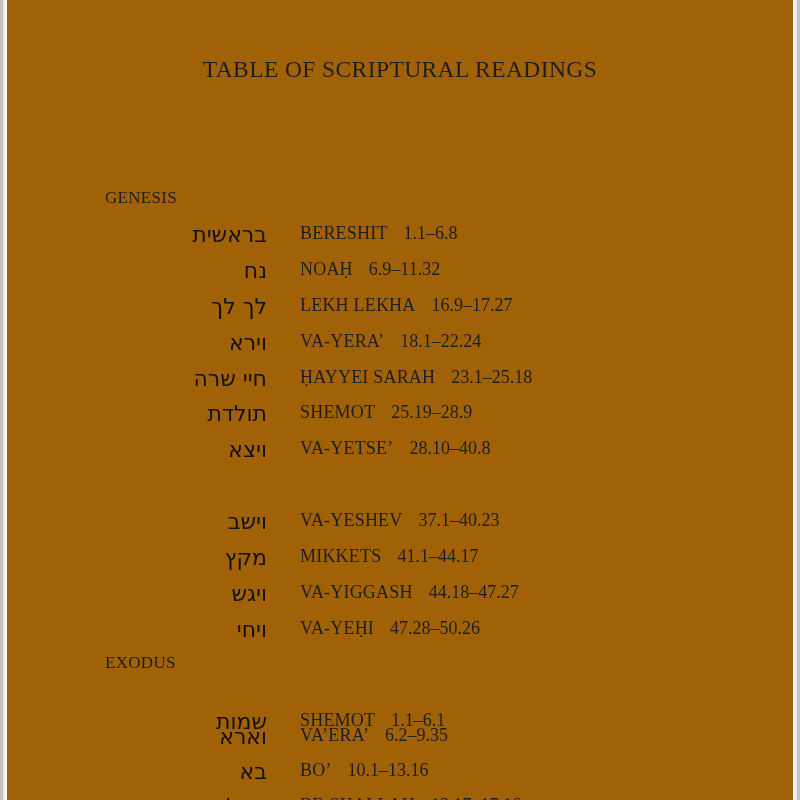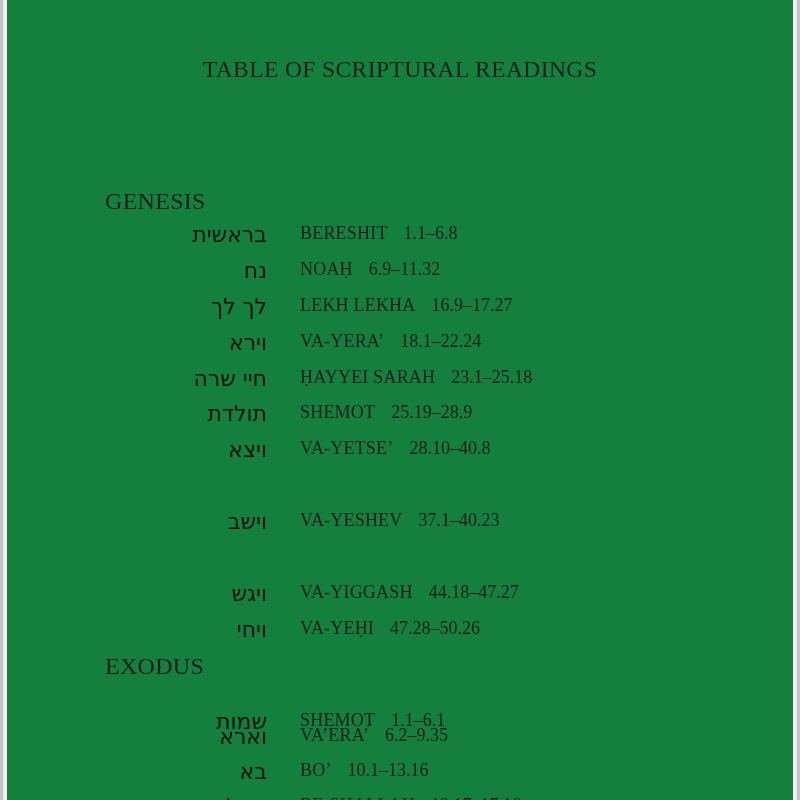--- a/index.html
+++ b/index.html
@@ -1,27 +1,27 @@
 <!DOCTYPE html>
 <html><head>
   <meta charset="utf-8">
   <style>
     * { margin: 0; padding: 0; box-sizing: border-box; }
     html, body { width: 800px; height: 800px; overflow: hidden; background: #ffffff; }
     body { position: relative; font-family: "Liberation Serif", "DejaVu Serif", serif; color: #1a1a1a; }
     .edge { position: absolute; top: 0; bottom: 0; width: 5px; background: #c4c4c4; }
     .edge.left { left: 0; border-right: 2px solid #ececec; }
     .edge.right { right: 0; border-left: 2px solid #ececec; }
-    .page { position: absolute; left: 7px; right: 7px; top: 0; bottom: 0; background: #15803d; text-decoration: underline; }
+    .page { position: absolute; left: 7px; right: 7px; top: 0; bottom: 0; background: #a16207; text-decoration: underline; }
     .title {
       position: absolute; top: 56px; left: 0; width: 786px; text-align: center;
       font-size: 23.5px; letter-spacing: 0.4px; color: #1e1e1e;
     }
     .section-head {
-      position: absolute; left: 98px; font-size: 24px; letter-spacing: 0.3px; color: #1e1e1e;
+      position: absolute; left: 98px; font-size: 17px; letter-spacing: 0.3px; color: #1e1e1e;
     }
     .row { position: absolute; left: 0; height: 30px; width: 786px; }
     .heb {
       position: absolute; right: 526px; top: 0; direction: rtl; text-align: right;
       font-family: "DejaVu Sans", "Liberation Sans", sans-serif; font-size: 22px; color: #111;
       white-space: nowrap;
       margin-left: 12px;
     }
     .eng {
       position: absolute; left: 293px; top: 1px; white-space: nowrap; font-size: 18px; color: #1e1e1e;
@@ -65,20 +65,24 @@
     <span class="eng"><span class="name">SHEMOT</span><span class="ref">25.19–28.9</span></span>
   </div>
   <div class="row" style="top:437px;">
     <span class="heb">ויצא</span>
     <span class="eng"><span class="name">VA-YETSE’</span><span class="ref">28.10–40.8</span></span>
   </div>
   <div class="row" style="top:509px;">
     <span class="heb">וישב</span>
     <span class="eng"><span class="name">VA-YESHEV</span><span class="ref">37.1–40.23</span></span>
   </div>
+  <div class="row" style="top:545px;">
+    <span class="heb">מקץ</span>
+    <span class="eng"><span class="name">MIKKETS</span><span class="ref">41.1–44.17</span></span>
+  </div>
   <div class="row" style="top:581px;">
     <span class="heb">ויגש</span>
     <span class="eng"><span class="name">VA-YIGGASH</span><span class="ref">44.18–47.27</span></span>
   </div>
   <div class="row" style="top:617px;">
     <span class="heb">ויחי</span>
     <span class="eng"><span class="name">VA-YEḤI</span><span class="ref">47.28–50.26</span></span>
   </div>
 
   <div class="section-head" style="top:653px;">EXODUS</div>

